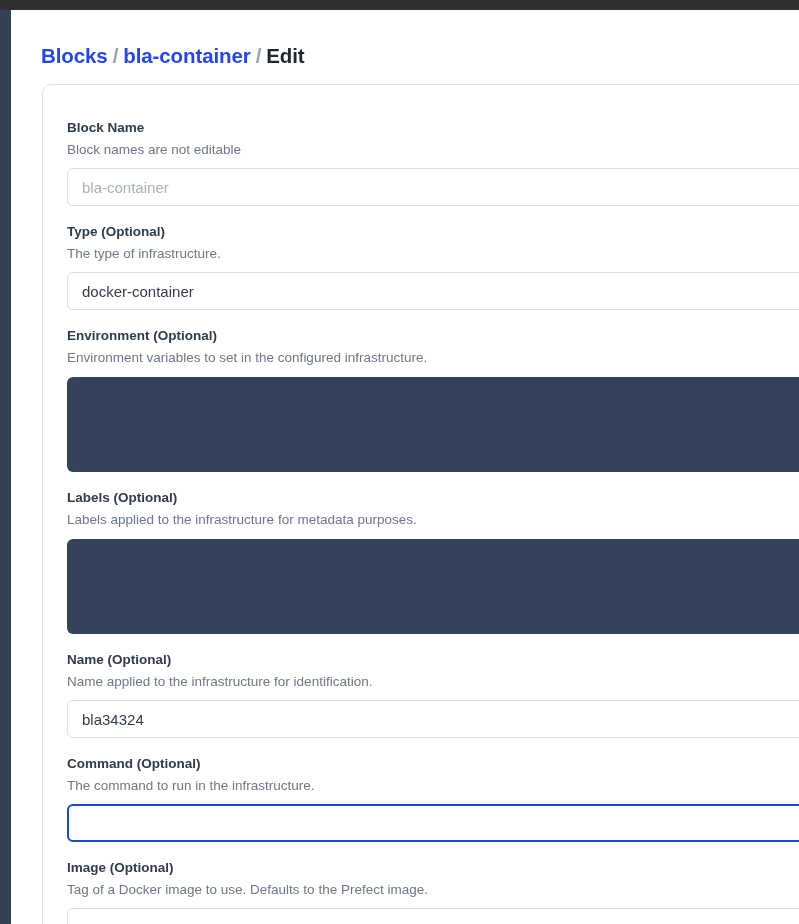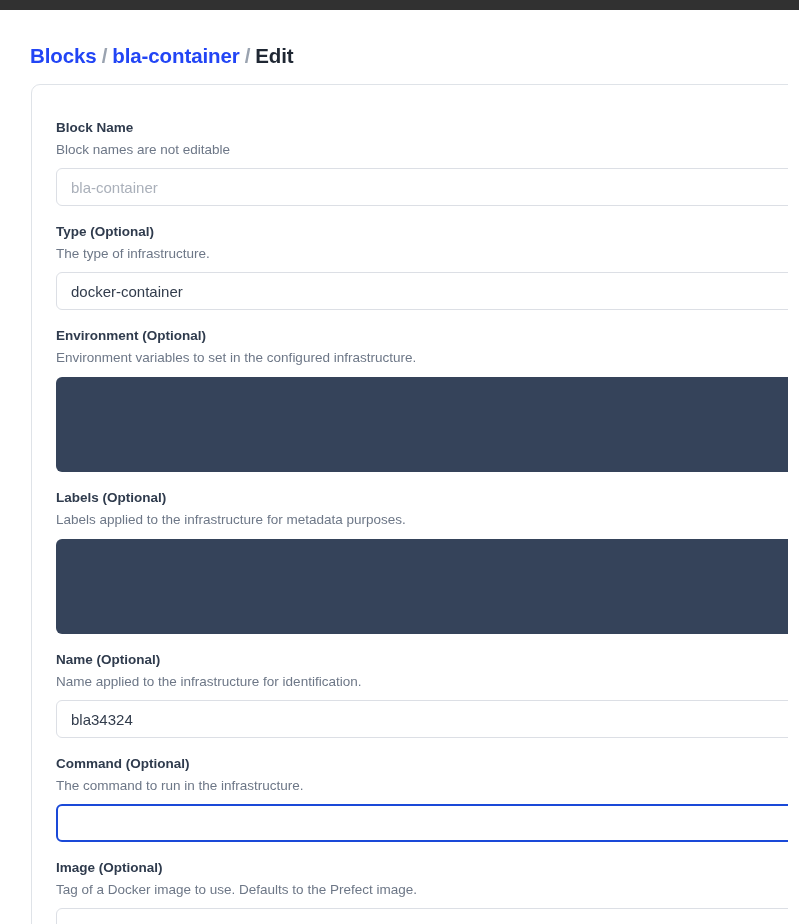--- a/index.html
+++ b/index.html
@@ -24,21 +24,21 @@
     position: absolute;
     top: 10px; left: 0;
     width: 11px;
     height: 914px;
     background: #334155;
   }
 
   
   #page-surface {
     position: absolute;
-    top: 10px; left: 0;
+    top: 10px; left: 11px;
     width: 788px;
     height: 914px;
     background: #ffffff;
     overflow: hidden;
   }
 
   
   .breadcrumb {
     position: absolute;
     top: 32px;

